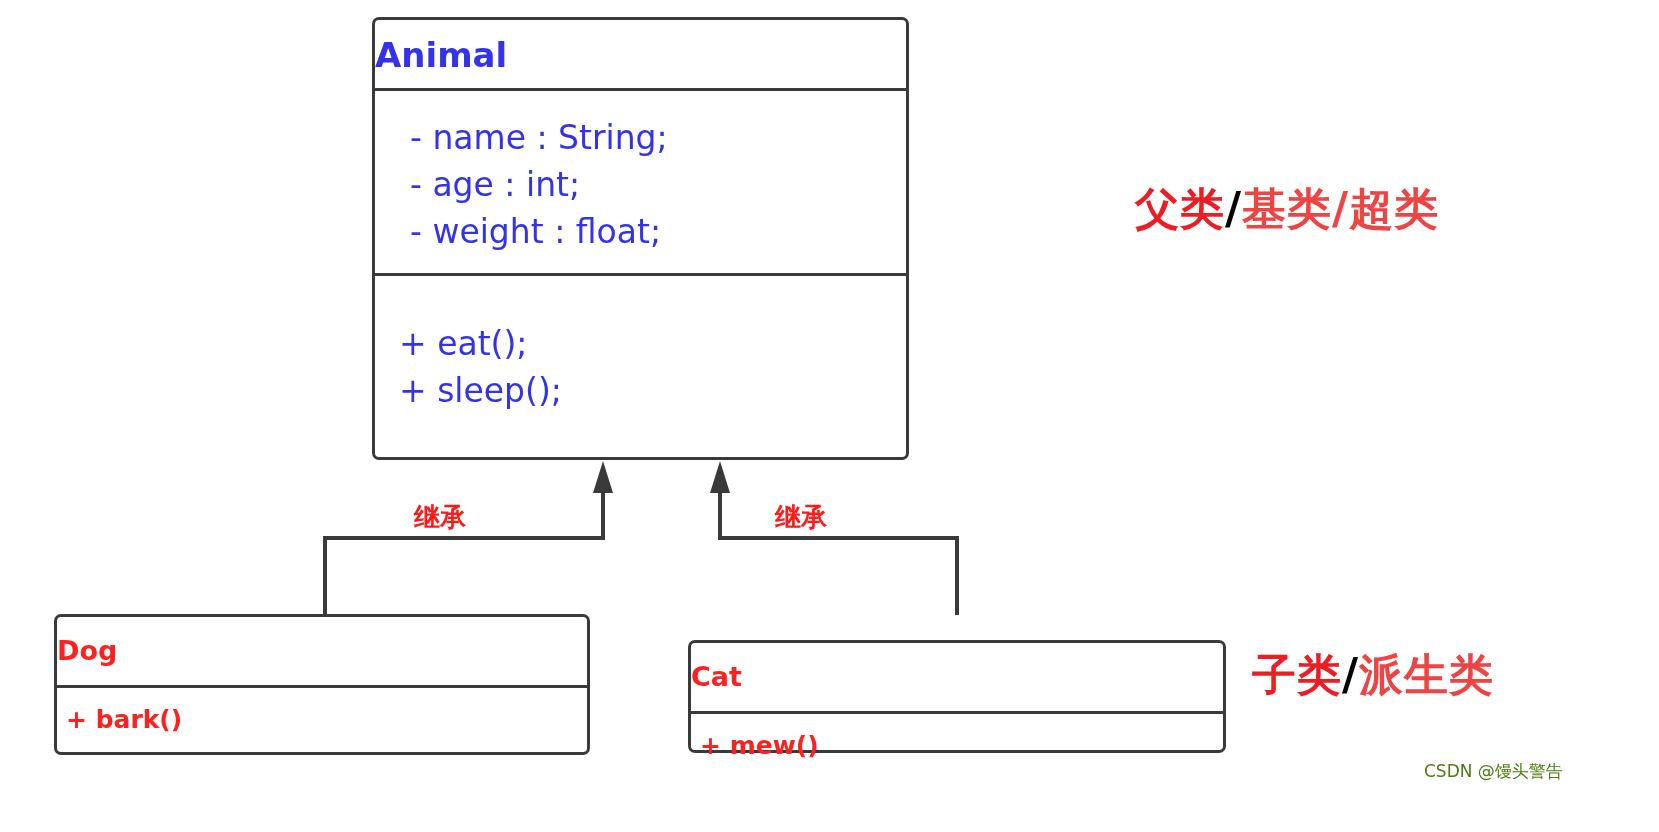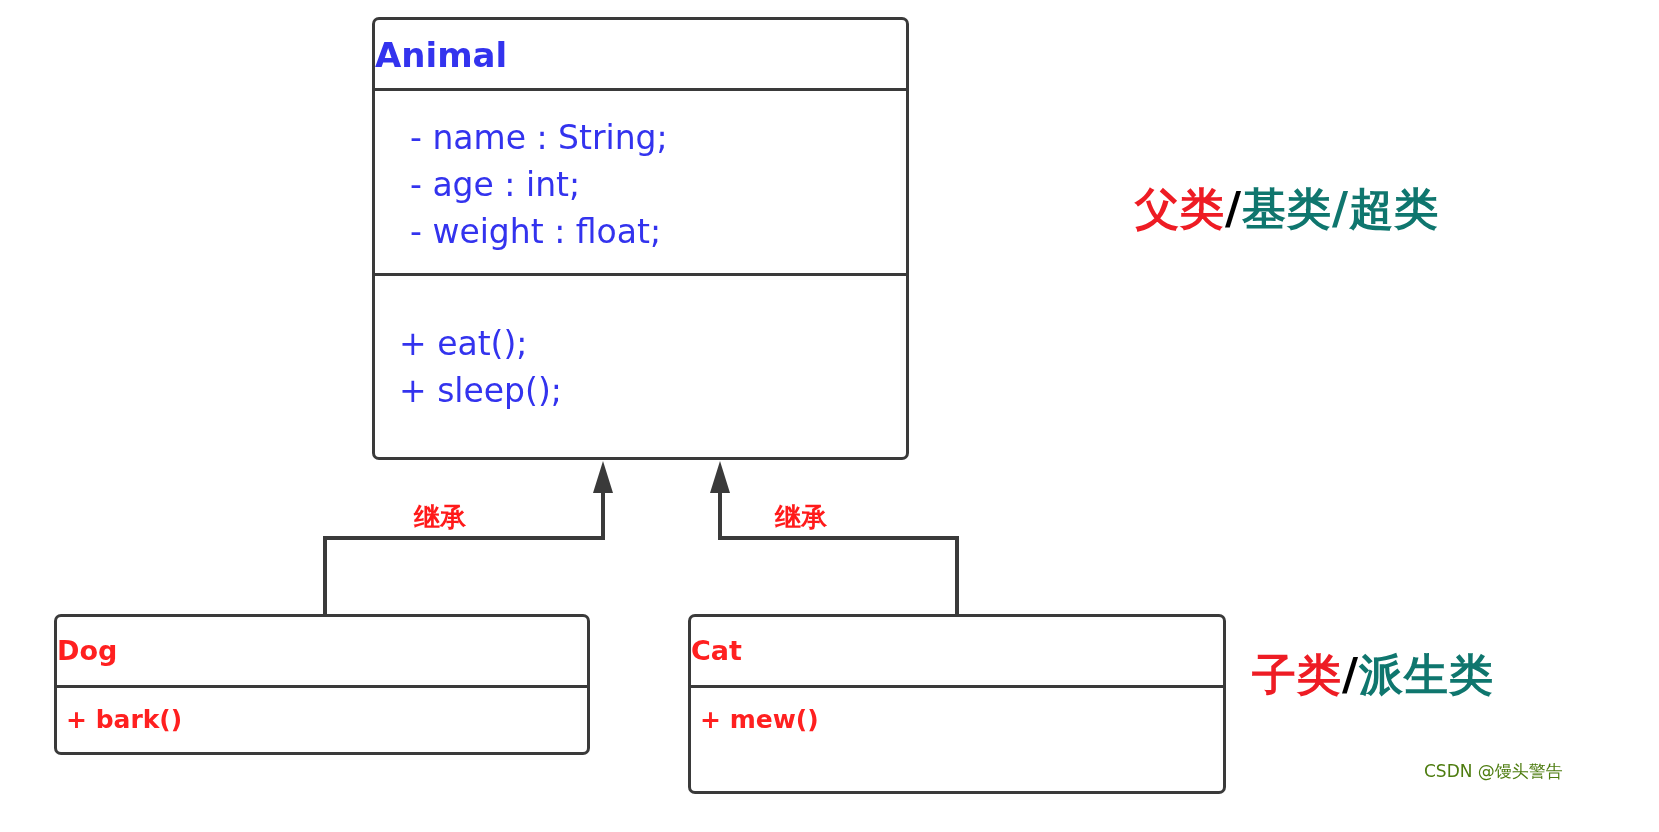--- a/index.html
+++ b/index.html
@@ -8,21 +8,21 @@
   .box { position:absolute; border:3px solid #3a3a3a; border-radius:7px; background:#fff; box-sizing:border-box; }
   .sec { position:absolute; left:0; right:0; box-sizing:border-box; }
   .div { border-top:3px solid #3a3a3a; }
   .title { text-align:left; font-weight:bold; }
   .animal-title { color:#3333ee; font-size:34px; line-height:70px; }
   .attr, .meth { color:#3333ee; font-size:33px; line-height:47px; padding-left:24px; white-space:pre; }
   .sub-title { color:#ff2020; font-size:27px; line-height:68px; font-weight:bold; }
   .sub-meth { color:#ff2020; font-size:25px; line-height:64px; font-weight:bold; padding-left:9px; white-space:pre; }
   .lbl { position:absolute; font-weight:bold; font-size:26px; color:#ff1a1a; }
   .big { position:absolute; font-weight:bold; font-size:44px; letter-spacing:1px; }
-  .red { color:#ee1c24;font-family:Liberation Mono, monospace; } .green { color:#0f766e;text-align:center; } .black { color:#000; }
+  .red { color:#ee1c24;font-family:Liberation Mono, monospace; } .green { color:#ef4444;text-align:center; } .black { color:#000; }
   .wm { position:absolute; font-size:17px; color:#4d7c0f; }
   svg { position:absolute; left:0; top:0; }
 </style>
 </head>
 <body>
 
 <svg width="1659" height="832">
   <polyline points="325,615 325,538 603,538 603,490" fill="none" stroke="#3a3a3a" stroke-width="4"></polyline>
   <polygon points="603,461 593,493 613,493" fill="#3a3a3a"></polygon>
   <polyline points="957,615 957,538 720,538 720,490" fill="none" stroke="#3a3a3a" stroke-width="4"></polyline>
@@ -43,21 +43,21 @@
 </div>
 
 <div class="lbl" style="left:414px;top:500px;">继承</div>
 <div class="lbl" style="left:775px;top:500px;">继承</div>
 
 <div class="box" style="left:54px;top:614px;width:536px;height:141px;">
   <div class="sec title sub-title" style="top:0;height:69px;">Dog</div>
   <div class="sec div sub-meth" style="top:68px;bottom:0;">+ bark()</div>
 </div>
 
-<div class="box" style="left:688px;top:614px;width:538px;height:180px;">
+<div class="box" style="left:688px;top:640px;width:538px;height:113px;">
   <div class="sec title sub-title" style="top:0;height:69px;">Cat</div>
   <div class="sec div sub-meth" style="top:68px;bottom:0;">+ mew()</div>
 </div>
 
 <div class="big" style="left:1135px;top:180px;">
   <span class="red">父类</span><span class="black">/</span><span class="green">基类</span><span class="green">/</span><span class="green">超类</span>
 </div>
 <div class="big" style="left:1252px;top:646px;">
   <span class="red">子类</span><span class="black">/</span><span class="green">派生类</span>
 </div>

